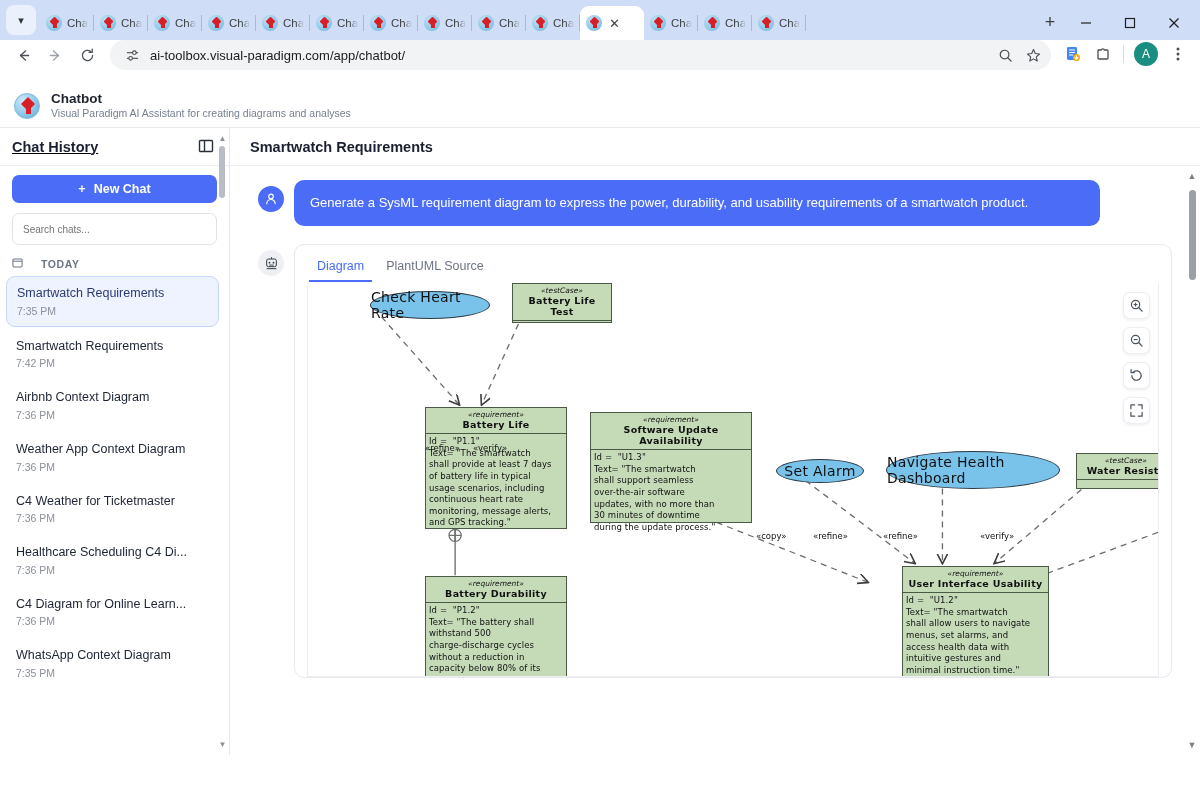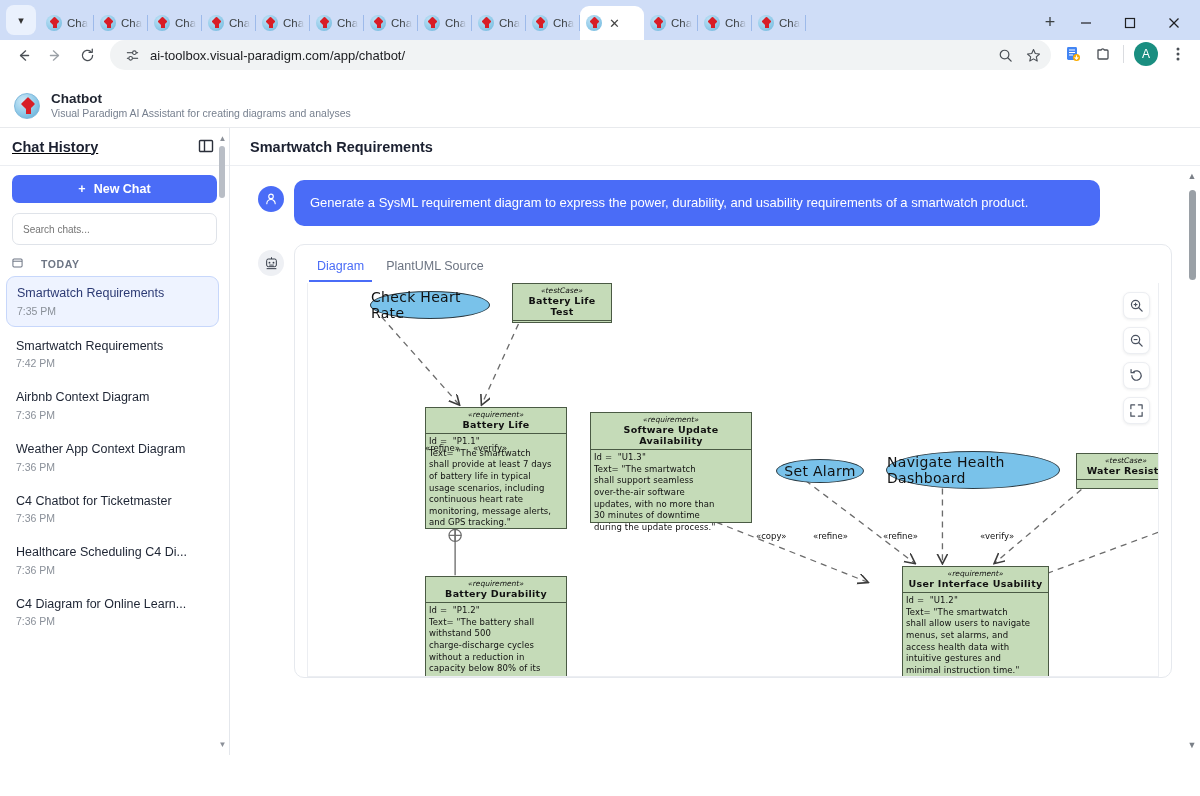--- a/index.html
+++ b/index.html
@@ -491,30 +491,34 @@
           </div>
           <div class="chat-item">
             <div class="chat-name">Airbnb Context Diagram</div>
             <div class="chat-time">7:36 PM</div>
           </div>
           <div class="chat-item">
             <div class="chat-name">Weather App Context Diagram</div>
             <div class="chat-time">7:36 PM</div>
           </div>
           <div class="chat-item">
-            <div class="chat-name">C4 Chatbot for Ticketmaster</div>
+            <div class="chat-name">C4 Weather for Ticketmaster</div>
             <div class="chat-time">7:36 PM</div>
           </div>
           <div class="chat-item">
             <div class="chat-name">Healthcare Scheduling C4 Di...</div>
             <div class="chat-time">7:36 PM</div>
           </div>
           <div class="chat-item">
             <div class="chat-name">C4 Diagram for Online Learn...</div>
             <div class="chat-time">7:36 PM</div>
+          </div>
+          <div class="chat-item">
+            <div class="chat-name">WhatsApp Context Diagram</div>
+            <div class="chat-time">7:35 PM</div>
           </div>
         </div>
       <div class="sb-scroll">
         <div class="arw">▲</div>
         <div class="thumb"></div>
         <div class="arw bot">▼</div>
       </div>
     </div>
 
     <div class="main">

